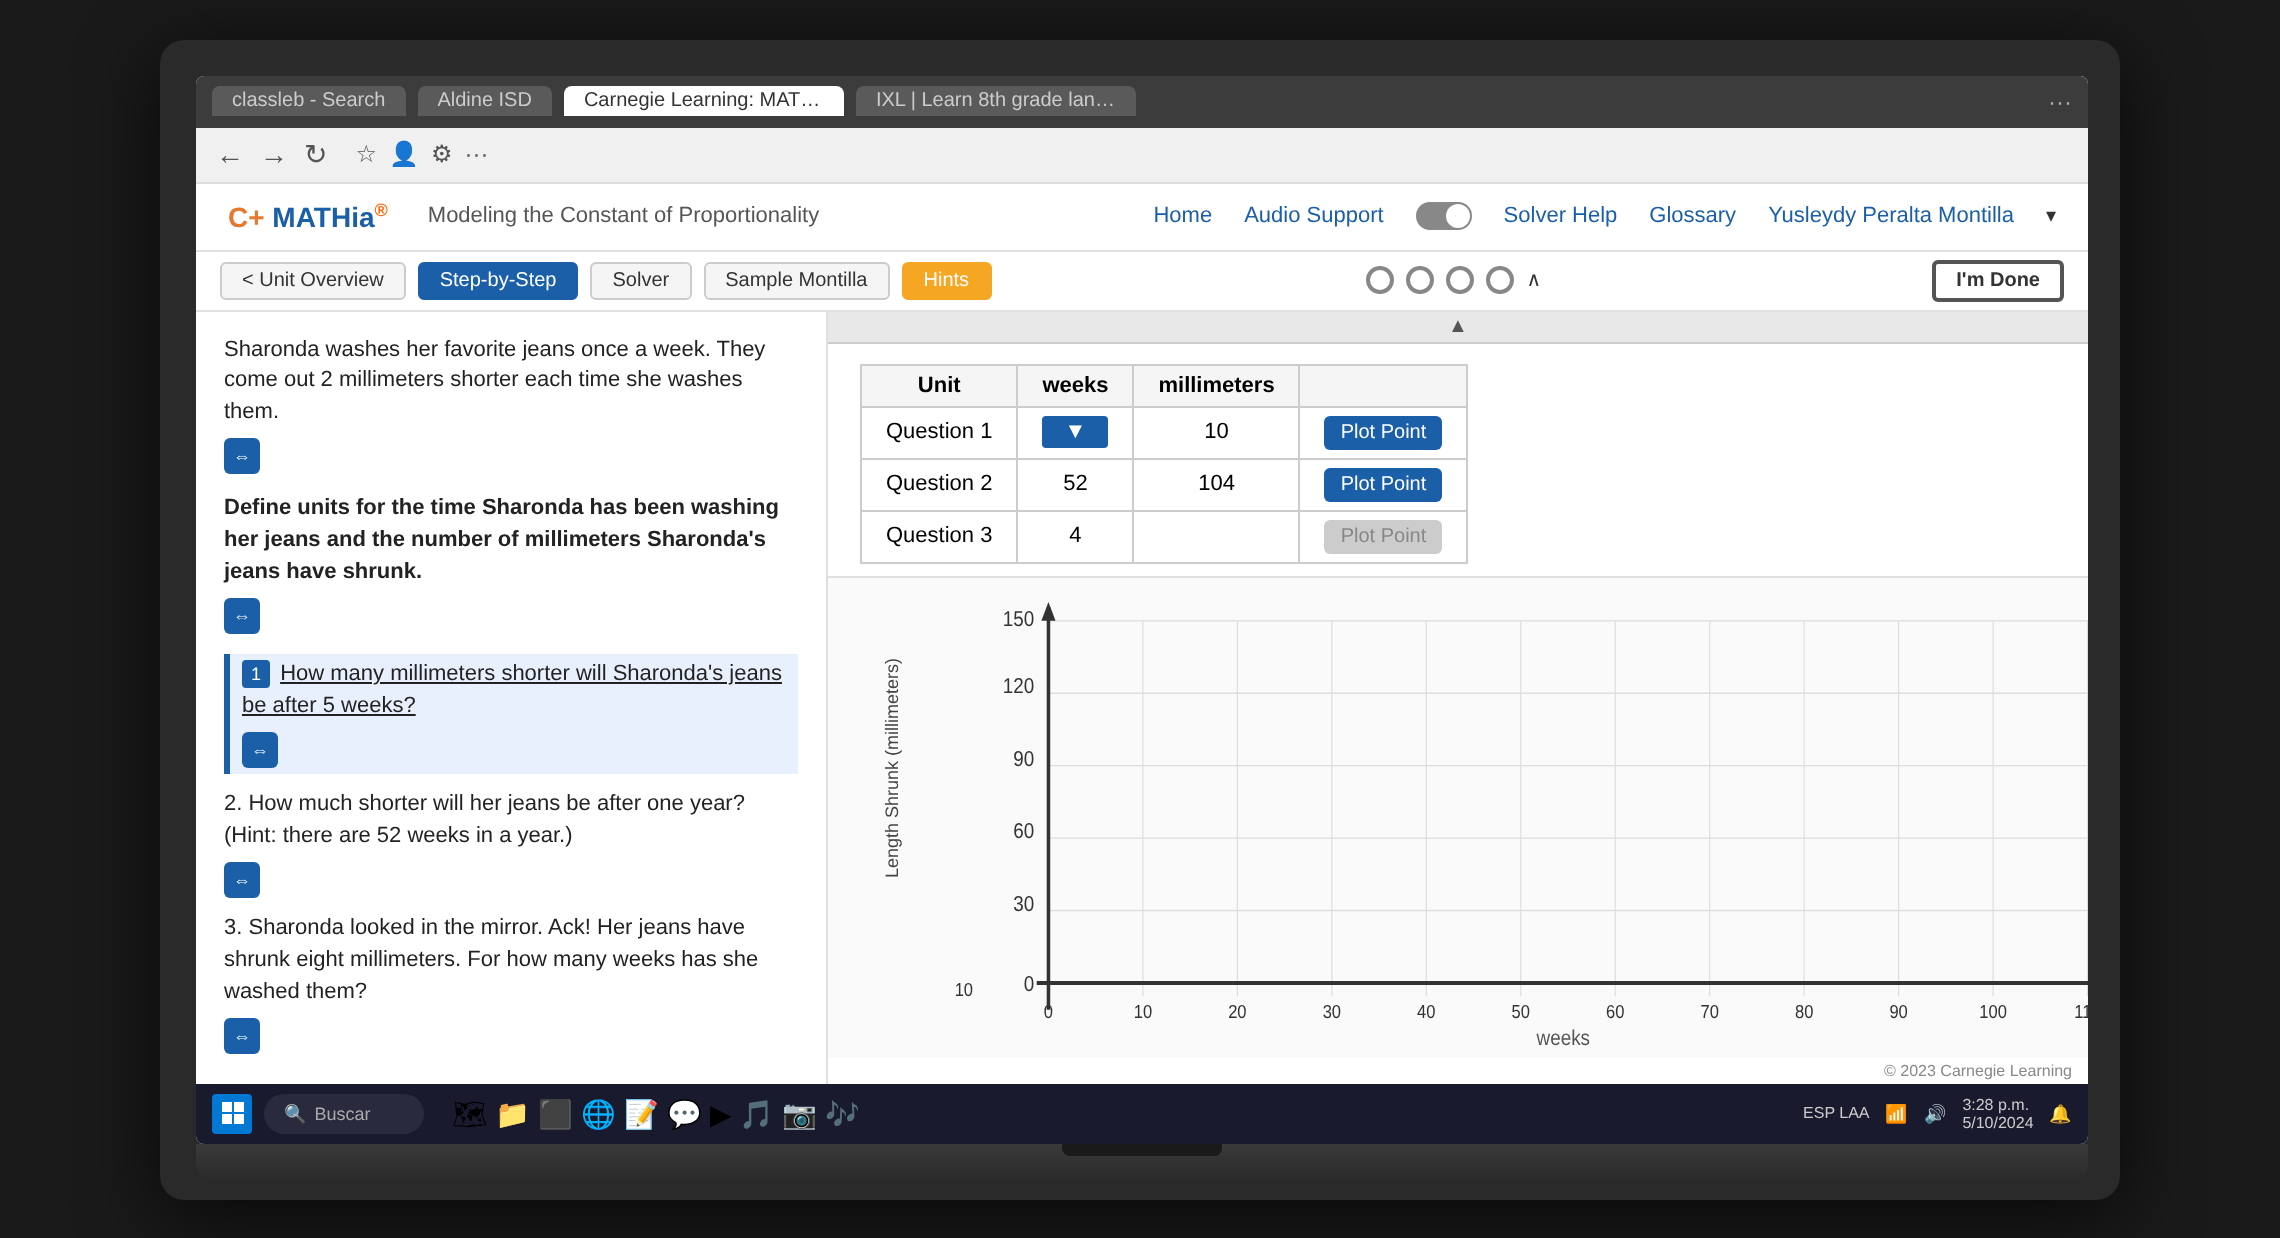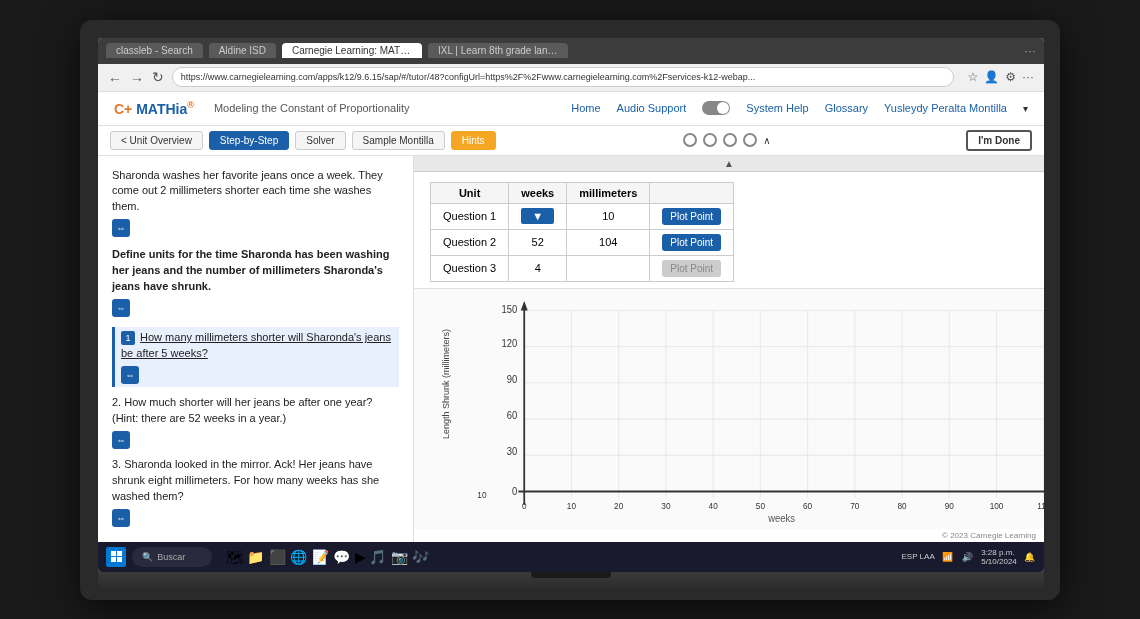--- a/index.html
+++ b/index.html
@@ -419,43 +419,40 @@
       <div class="tab">Aldine ISD</div>
       <div class="tab active">Carnegie Learning: MATHia - Mod</div>
       <div class="tab">IXL | Learn 8th grade language ar...</div>
       <span class="tab-dots">···</span>
     </div>
 
     <div class="browser-addressbar">
       <button class="nav-btn">←</button>
       <button class="nav-btn">→</button>
       <button class="nav-btn">↻</button>
-      <div class="address-box">
-        <span style="font-size:9px;color:#333;overflow:hidden;text-overflow:ellipsis;white-space:nowrap;">https://www.carnegielearning.com/apps/k12/9.6.15/sap/#/tutor/48?configUrl=https%2F%2Fwww.carnegielearning.com%2Fservices-k12-webap...</span>
-      </div>
       <div class="address-icons">
         <span class="addr-icon">☆</span>
         <span class="addr-icon">👤</span>
         <span class="addr-icon">⚙</span>
         <span class="addr-icon">···</span>
       </div>
     </div>
 
     <div class="app-header">
       <span class="mathia-logo">
         <span style="color:#e8772e;">C+</span> MATHia<sup>®</sup>
       </span>
       <span class="modeling-title">Modeling the Constant of Proportionality</span>
       <div class="header-links">
         <span class="header-link">Home</span>
         <span class="header-link">Audio Support</span>
         <div class="toggle-switch">
           <div class="toggle-knob"></div>
         </div>
-        <span class="header-link">System Help</span>
+        <span class="header-link">Solver Help</span>
         <span class="header-link">Glossary</span>
         <span class="header-link">Yusleydy Peralta Montilla</span>
         <span style="font-size:10px;color:#333;">▾</span>
       </div>
     </div>
 
     <div class="toolbar">
       <button class="toolbar-btn">&lt; Unit Overview</button>
       <button class="toolbar-btn active">Step-by-Step</button>
       <button class="toolbar-btn">Solver</button>

